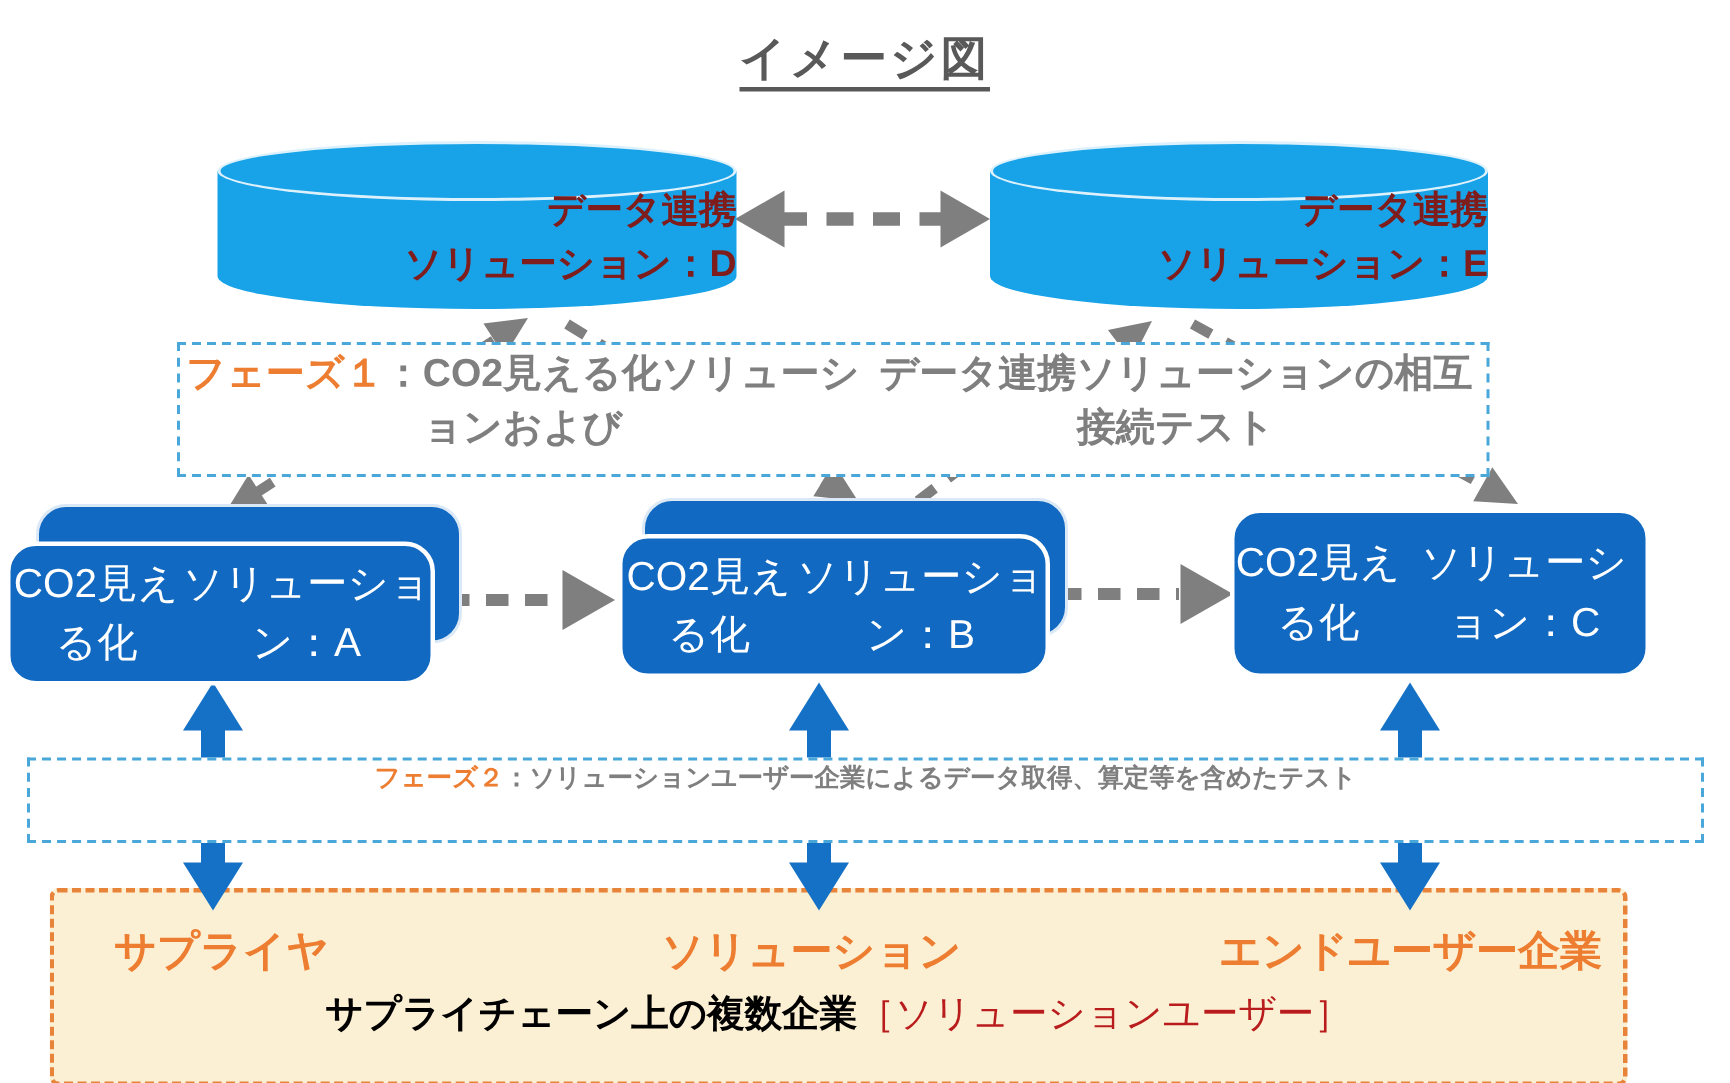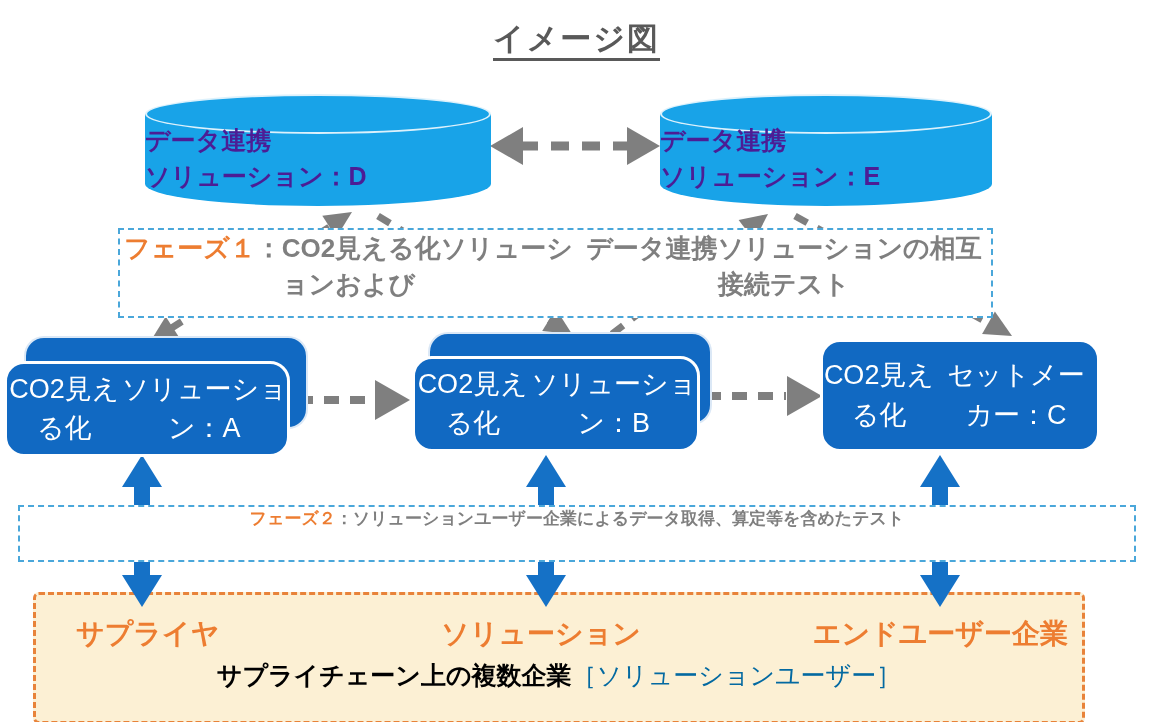--- a/index.html
+++ b/index.html
@@ -12,21 +12,21 @@
   .title span{
     font-size:31px;font-weight:bold;color:#595959;letter-spacing:2px;
     border-bottom:3px solid #595959;padding-bottom:2px;
   }
   
   .cyl{position:absolute;z-index:4;}
   .cyl-top{position:absolute;left:0;top:0;width:100%;height:40px;border-radius:50%;
     background:#18A3E8;border:2px solid rgba(255,255,255,.85);box-sizing:border-box;}
   .cyl-body{position:absolute;left:0;top:20px;width:100%;height:92px;background:#18A3E8;
     border-radius:0 0 50% 50% / 0 0 22px 22px;}
-  .cyl-text{position:absolute;left:0;top:28px;width:100%;text-align:left;color:#4c1d95;
+  .cyl-text{position:absolute;left:0;top:28px;width:100%;text-align:right;color:#7f1d1d;
     font-weight:bold;font-size:25px;line-height:1.45;}
   #cyl-d{left:145px;top:94px;width:346px;height:112px;}
   #cyl-e{left:660px;top:94px;width:332px;height:112px;}
   
   .phase-box{position:absolute;background:#ffffff;border:2px dashed #4AA7DA;box-sizing:border-box;
     z-index:3;display:flex;flex-direction:row;justify-content:center;text-align:center;
     font-weight:bold;color:#7F7F7F;}
   #phase1{left:118px;top:228px;width:875px;height:90px;font-size:26px;line-height:1.4;}
   #phase2{left:18px;top:505px;width:1118px;height:57px;font-size:17px;}
   .phase-label{color:#ED7D31;}
@@ -43,21 +43,21 @@
   #sol-c{left:820px;top:339px;width:280px;height:113px;}
   
   .bottom-box{position:absolute;left:33px;top:592px;width:1052px;height:132px;background:#FCF0D4;
     border:3px dashed #E8833A;border-radius:6px;box-sizing:border-box;z-index:1;}
   .role{position:absolute;top:20px;font-size:28px;font-weight:bold;color:#ED7D31;white-space:nowrap;}
   #role-supplier{left:40px;}
   #role-setmaker{left:505px;transform:translateX(-50%);}
   #role-enduser{right:14px;}
   .caption{position:absolute;top:64px;left:0;width:100%;text-align:center;font-size:25px;color:#000;}
   .caption .cap-bold{font-weight:bold;}
-  .caption .cap-light{font-weight:normal;color:#0369a1;}
+  .caption .cap-light{font-weight:normal;color:#b91c1c;}
   
   .arrows{position:absolute;left:0;top:0;z-index:2;}
   .gray-dash{stroke:#7F7F7F;fill:none;}
   .gray-head{fill:#7F7F7F;stroke:none;}
   .blue-arrow{fill:#1571C6;stroke:none;}
 </style>
 </head>
 <body>
 
 <div class="canvas">
@@ -150,21 +150,21 @@
   </div>
 
   <div class="sol-back" id="sol-b-back"></div>
   <div class="sol-box" id="sol-b">
     <div>CO2見える化</div>
     <div>ソリューション：B</div>
   </div>
 
   <div class="sol-box" id="sol-c">
     <div>CO2見える化</div>
-    <div>セットメーカー：C</div>
+    <div>ソリューション：C</div>
   </div>
 
   <div class="phase-box" id="phase2">
     <div>
       <span class="phase-label">フェーズ２</span><span>：ソリューションユーザー企業によるデータ取得、算定等を含めたテスト</span>
     </div>
   </div>
 
   <div class="bottom-box">
     <span class="role" id="role-supplier">サプライヤ</span>

